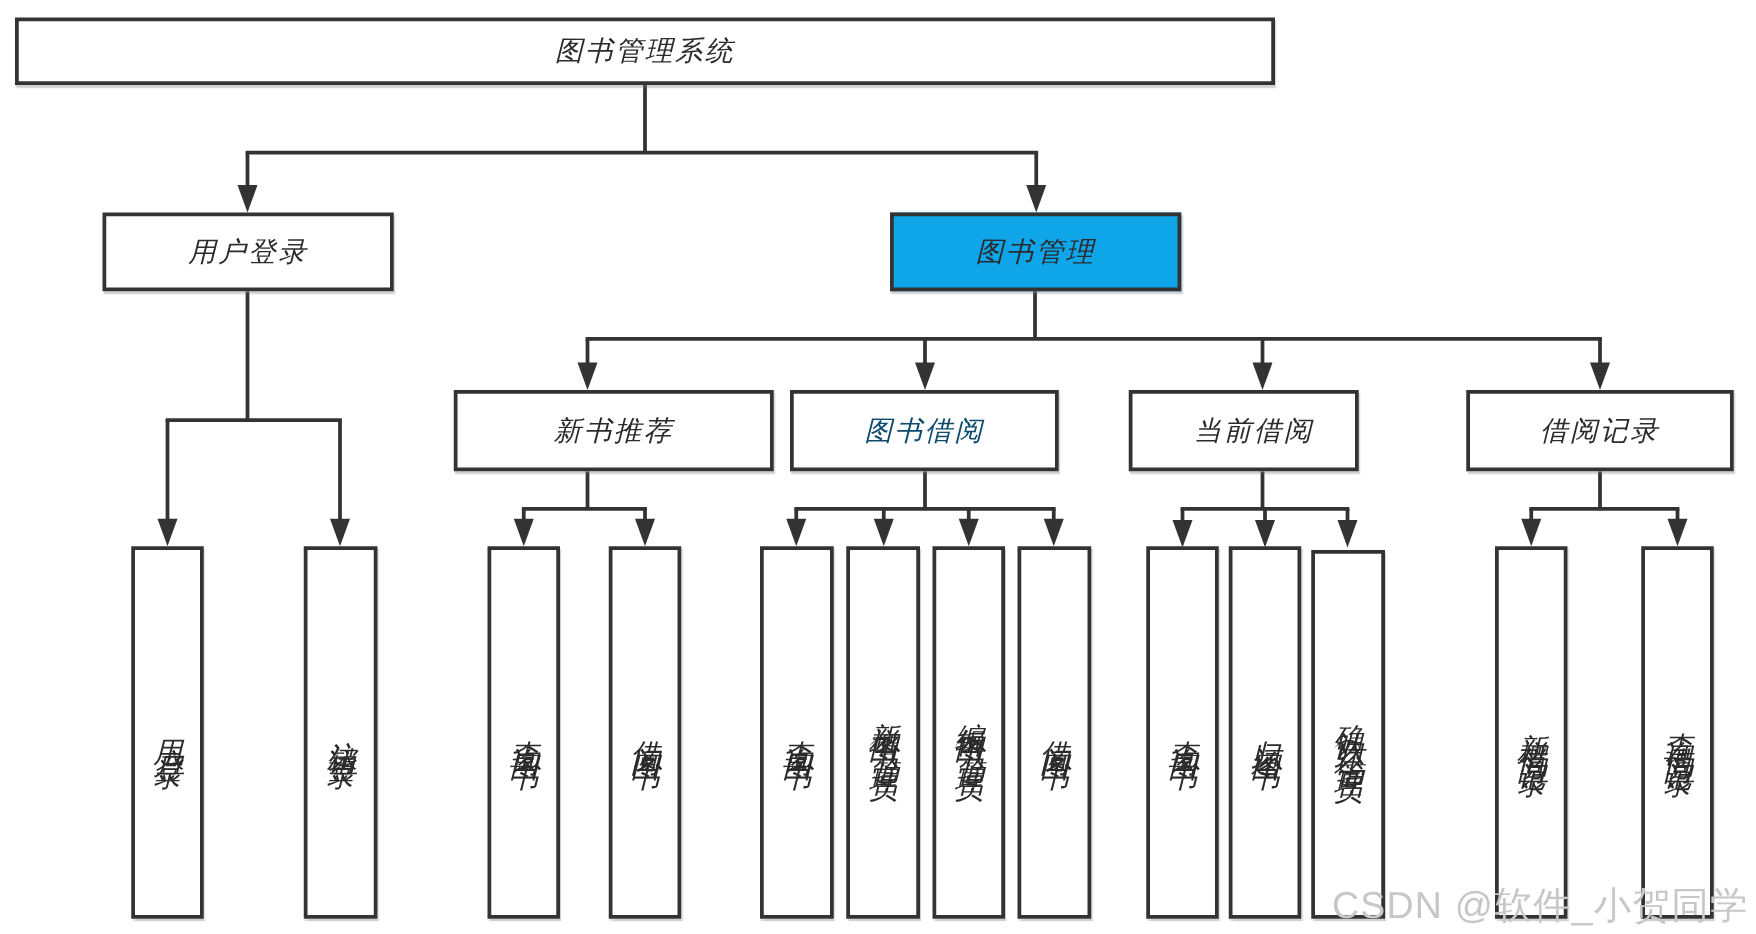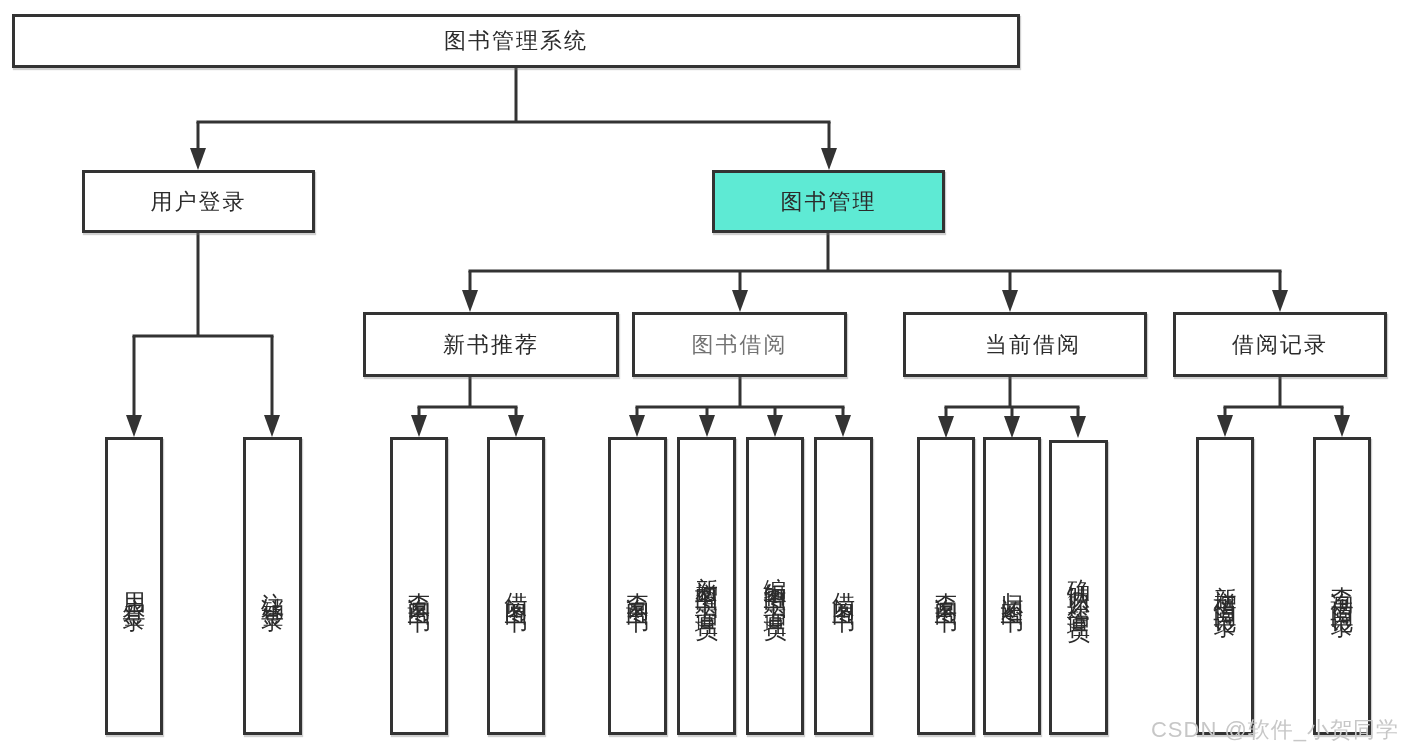--- a/index.html
+++ b/index.html
@@ -2,39 +2,39 @@
 <html><head>
 <meta charset="utf-8">
 <style>
   html,body{margin:0;padding:0;background:#ffffff;}
   body{
     width:1405px;height:747px;position:relative;overflow:hidden;
     font-family:"Liberation Sans","DejaVu Sans",sans-serif;
   }
   #diagram-canvas{position:absolute;left:0;top:0;width:1405px;height:747px;}
   #connector-svg{position:absolute;left:0;top:0;z-index:1;}
-  #nodes-layer{position:absolute;left:0;top:0;width:100%;height:100%;z-index:2;}
+  #nodes-layer{position:absolute;left:0;top:0;width:100%;height:100%;z-index:2;font-style:italic;}
   .node{
     position:absolute;box-sizing:border-box;background:#ffffff;
     border:3px solid #333333;
     box-shadow:1px 2px 1px rgba(120,120,120,0.35);
     display:flex;align-items:center;justify-content:center;
     color:#2b2b2b;
   }
   .node.horizontal span{
     font-size:22px;letter-spacing:2px;white-space:nowrap;
   }
   .node.vertical span{
     writing-mode:vertical-rl;text-orientation:mixed;
     font-size:23px;letter-spacing:6px;line-height:1;
     white-space:nowrap;
   }
   #watermark{
     position:absolute;z-index:3;right:6px;bottom:2px;
-    font-size:22px;color:#c7c7c7;letter-spacing:1px;
+    font-size:30px;color:#c7c7c7;letter-spacing:1px;
     pointer-events:none;white-space:nowrap;
   }
 </style>
 </head>
 <body>
 
 <div id="diagram-canvas">
   <svg id="connector-svg" width="1405" height="747">
       <line x1="516" y1="68" x2="516" y2="122" stroke="#333333" stroke-width="3"></line>
       <line x1="196.5" y1="122" x2="830.5" y2="122" stroke="#333333" stroke-width="3"></line>
@@ -89,30 +89,30 @@
       <line x1="1342" y1="407" x2="1342" y2="421" stroke="#333333" stroke-width="3"></line>
       <polygon points="1334,415 1350,415 1342,437" fill="#333333"></polygon>
     </svg>
   <div id="nodes-layer">
       <div class="node horizontal" style="left: 12px; top: 14px; width: 1008px; height: 54px; border-color: rgb(51, 51, 51); background: rgb(255, 255, 255);">
         <span style="color: rgb(43, 43, 43);">图书管理系统</span>
       </div>
       <div class="node horizontal" style="left: 82px; top: 170px; width: 233px; height: 63px; border-color: rgb(51, 51, 51); background: rgb(255, 255, 255);">
         <span style="color: rgb(43, 43, 43);">用户登录</span>
       </div>
-      <div class="node horizontal" style="left: 712px; top: 170px; width: 233px; height: 63px; border-color: rgb(51, 51, 51); background: #5eead4;">
+      <div class="node horizontal" style="left: 712px; top: 170px; width: 233px; height: 63px; border-color: rgb(51, 51, 51); background: #0ea5e9;">
         <span style="color: rgb(43, 43, 43);">图书管理</span>
       </div>
       <div class="node horizontal" style="left: 363px; top: 312px; width: 256px; height: 65px; border-color: rgb(51, 51, 51); background: rgb(255, 255, 255);">
         <span style="color: rgb(43, 43, 43);">新书推荐</span>
       </div>
       <div class="node horizontal" style="left: 632px; top: 312px; width: 215px; height: 65px; border-color: rgb(51, 51, 51); background: rgb(255, 255, 255);">
-        <span style="color: #737373;">图书借阅</span>
+        <span style="color: #0c4a6e;">图书借阅</span>
       </div>
-      <div class="node horizontal" style="left: 903px; top: 312px; width: 244px; height: 65px; border-color: rgb(51, 51, 51); background: rgb(255, 255, 255); padding-left: 16px;">
+      <div class="node horizontal" style="left: 903px; top: 312px; width: 184px; height: 65px; border-color: rgb(51, 51, 51); background: rgb(255, 255, 255); padding-left: 16px;">
         <span style="color: rgb(43, 43, 43);">当前借阅</span>
       </div>
       <div class="node horizontal" style="left: 1173px; top: 312px; width: 214px; height: 65px; border-color: rgb(51, 51, 51); background: rgb(255, 255, 255);">
         <span style="color: rgb(43, 43, 43); text-align: right;">借阅记录</span>
       </div>
       <div class="node vertical" style="left: 105px; top: 437px; width: 58px; height: 298px; border-color: rgb(51, 51, 51); background: rgb(255, 255, 255);">
         <span style="color: rgb(43, 43, 43);">用户登录</span>
       </div>
       <div class="node vertical" style="left: 243px; top: 437px; width: 59px; height: 298px; border-color: rgb(51, 51, 51); background: rgb(255, 255, 255);">
         <span style="color: rgb(43, 43, 43);">注销登录</span>

